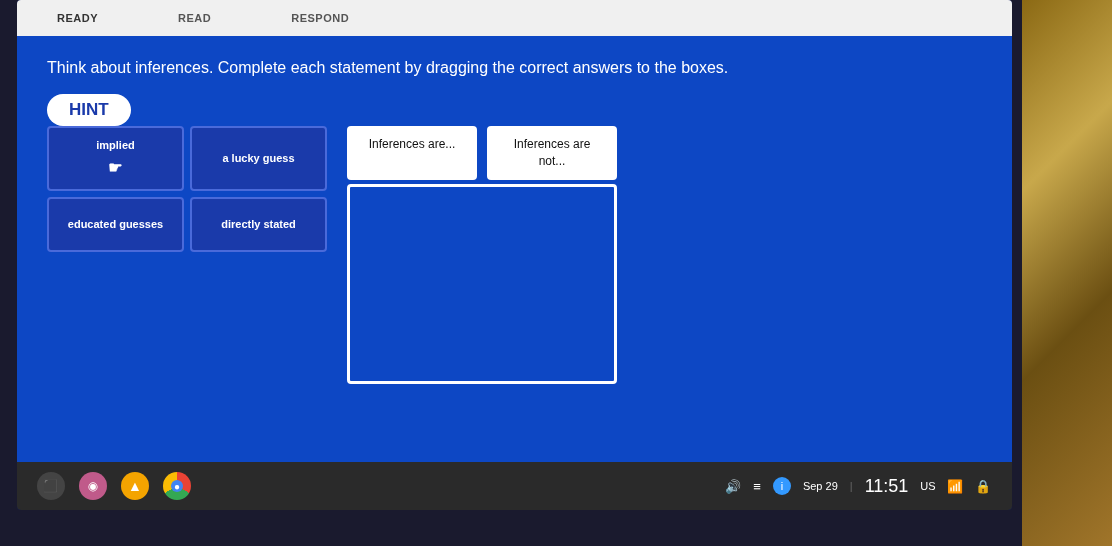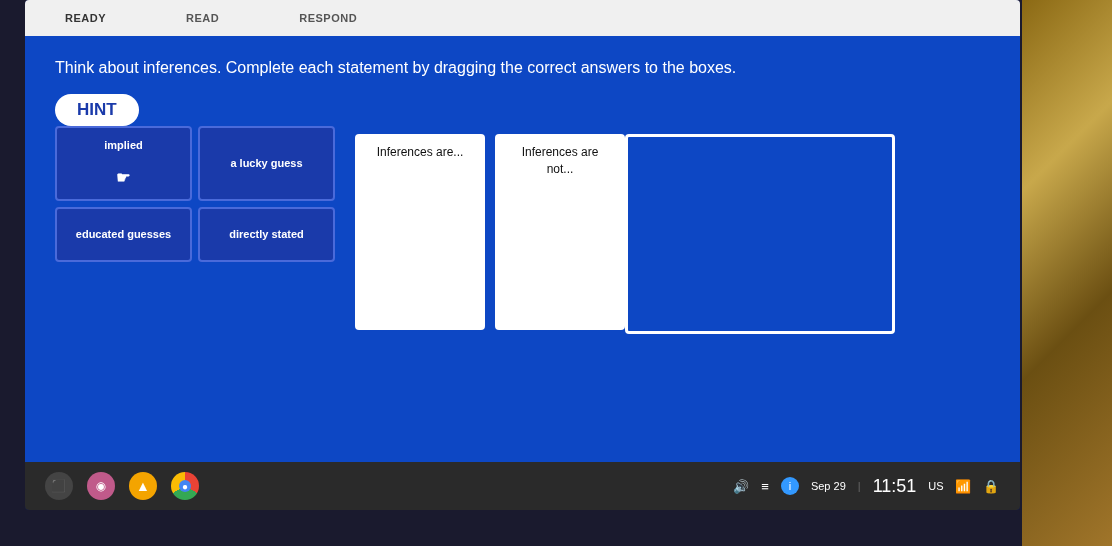--- a/index.html
+++ b/index.html
@@ -20,21 +20,21 @@
       top: 0;
       width: 90px;
       height: 546px;
       background: linear-gradient(135deg, #8B6914 0%, #C8A84B 30%, #6B4F12 60%, #A0752A 100%);
       z-index: 1;
     }
 
     
     .screen {
       position: absolute;
-      left: 25px;
+      left: 17px;
       top: 0;
       width: 995px;
       height: 510px;
       background: #0a1a6e;
       border-radius: 4px;
       overflow: hidden;
     }
 
     
     .nav-bar {
@@ -113,28 +113,27 @@
       cursor: grab;
       min-height: 55px;
       display: flex;
       align-items: center;
       justify-content: center;
       line-height: 1.3;
     }
 
     .word-card.has-icon {
       flex-direction: column;
-      gap: 16px;
+      gap: 6px;
     }
 
     
     .drop-zones-area {
       display: flex;
-      flex-direction: row;
-      margin-top: 8px;
+      flex-direction: column;
     }
 
     .category-headers {
       display: flex;
       gap: 10px;
       margin-bottom: 4px;
     }
 
     .category-header {
       background: white;

